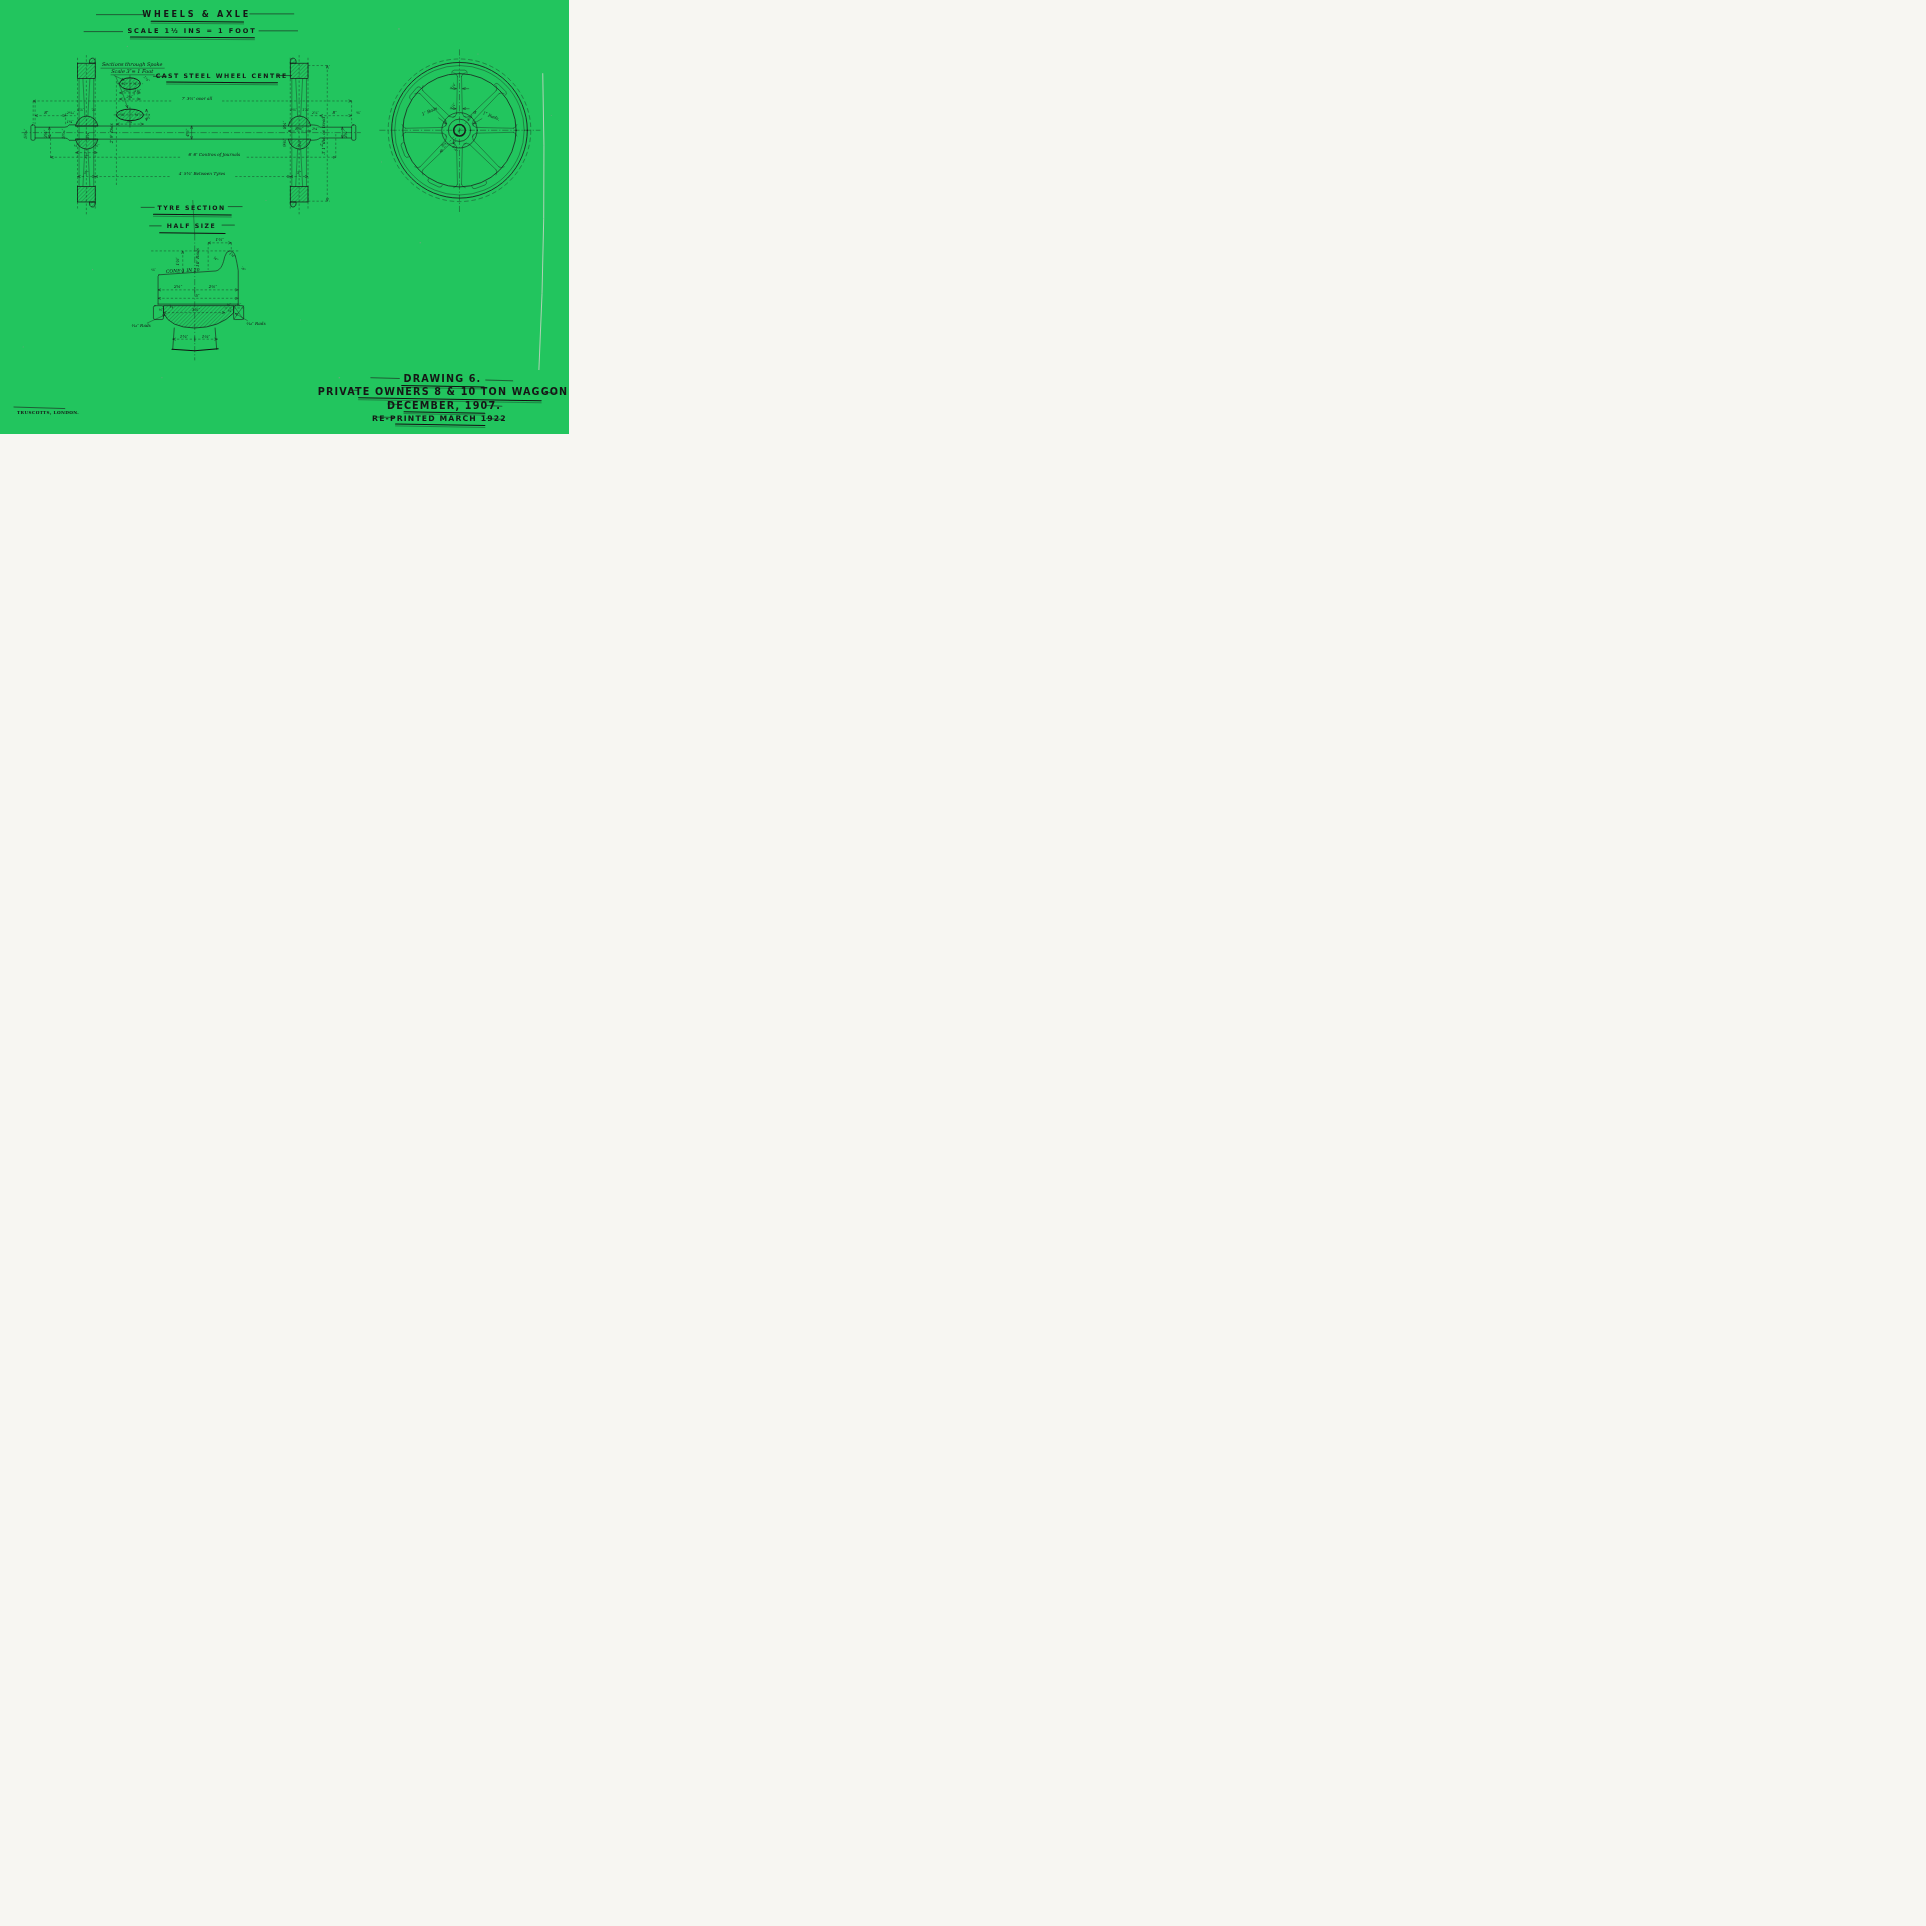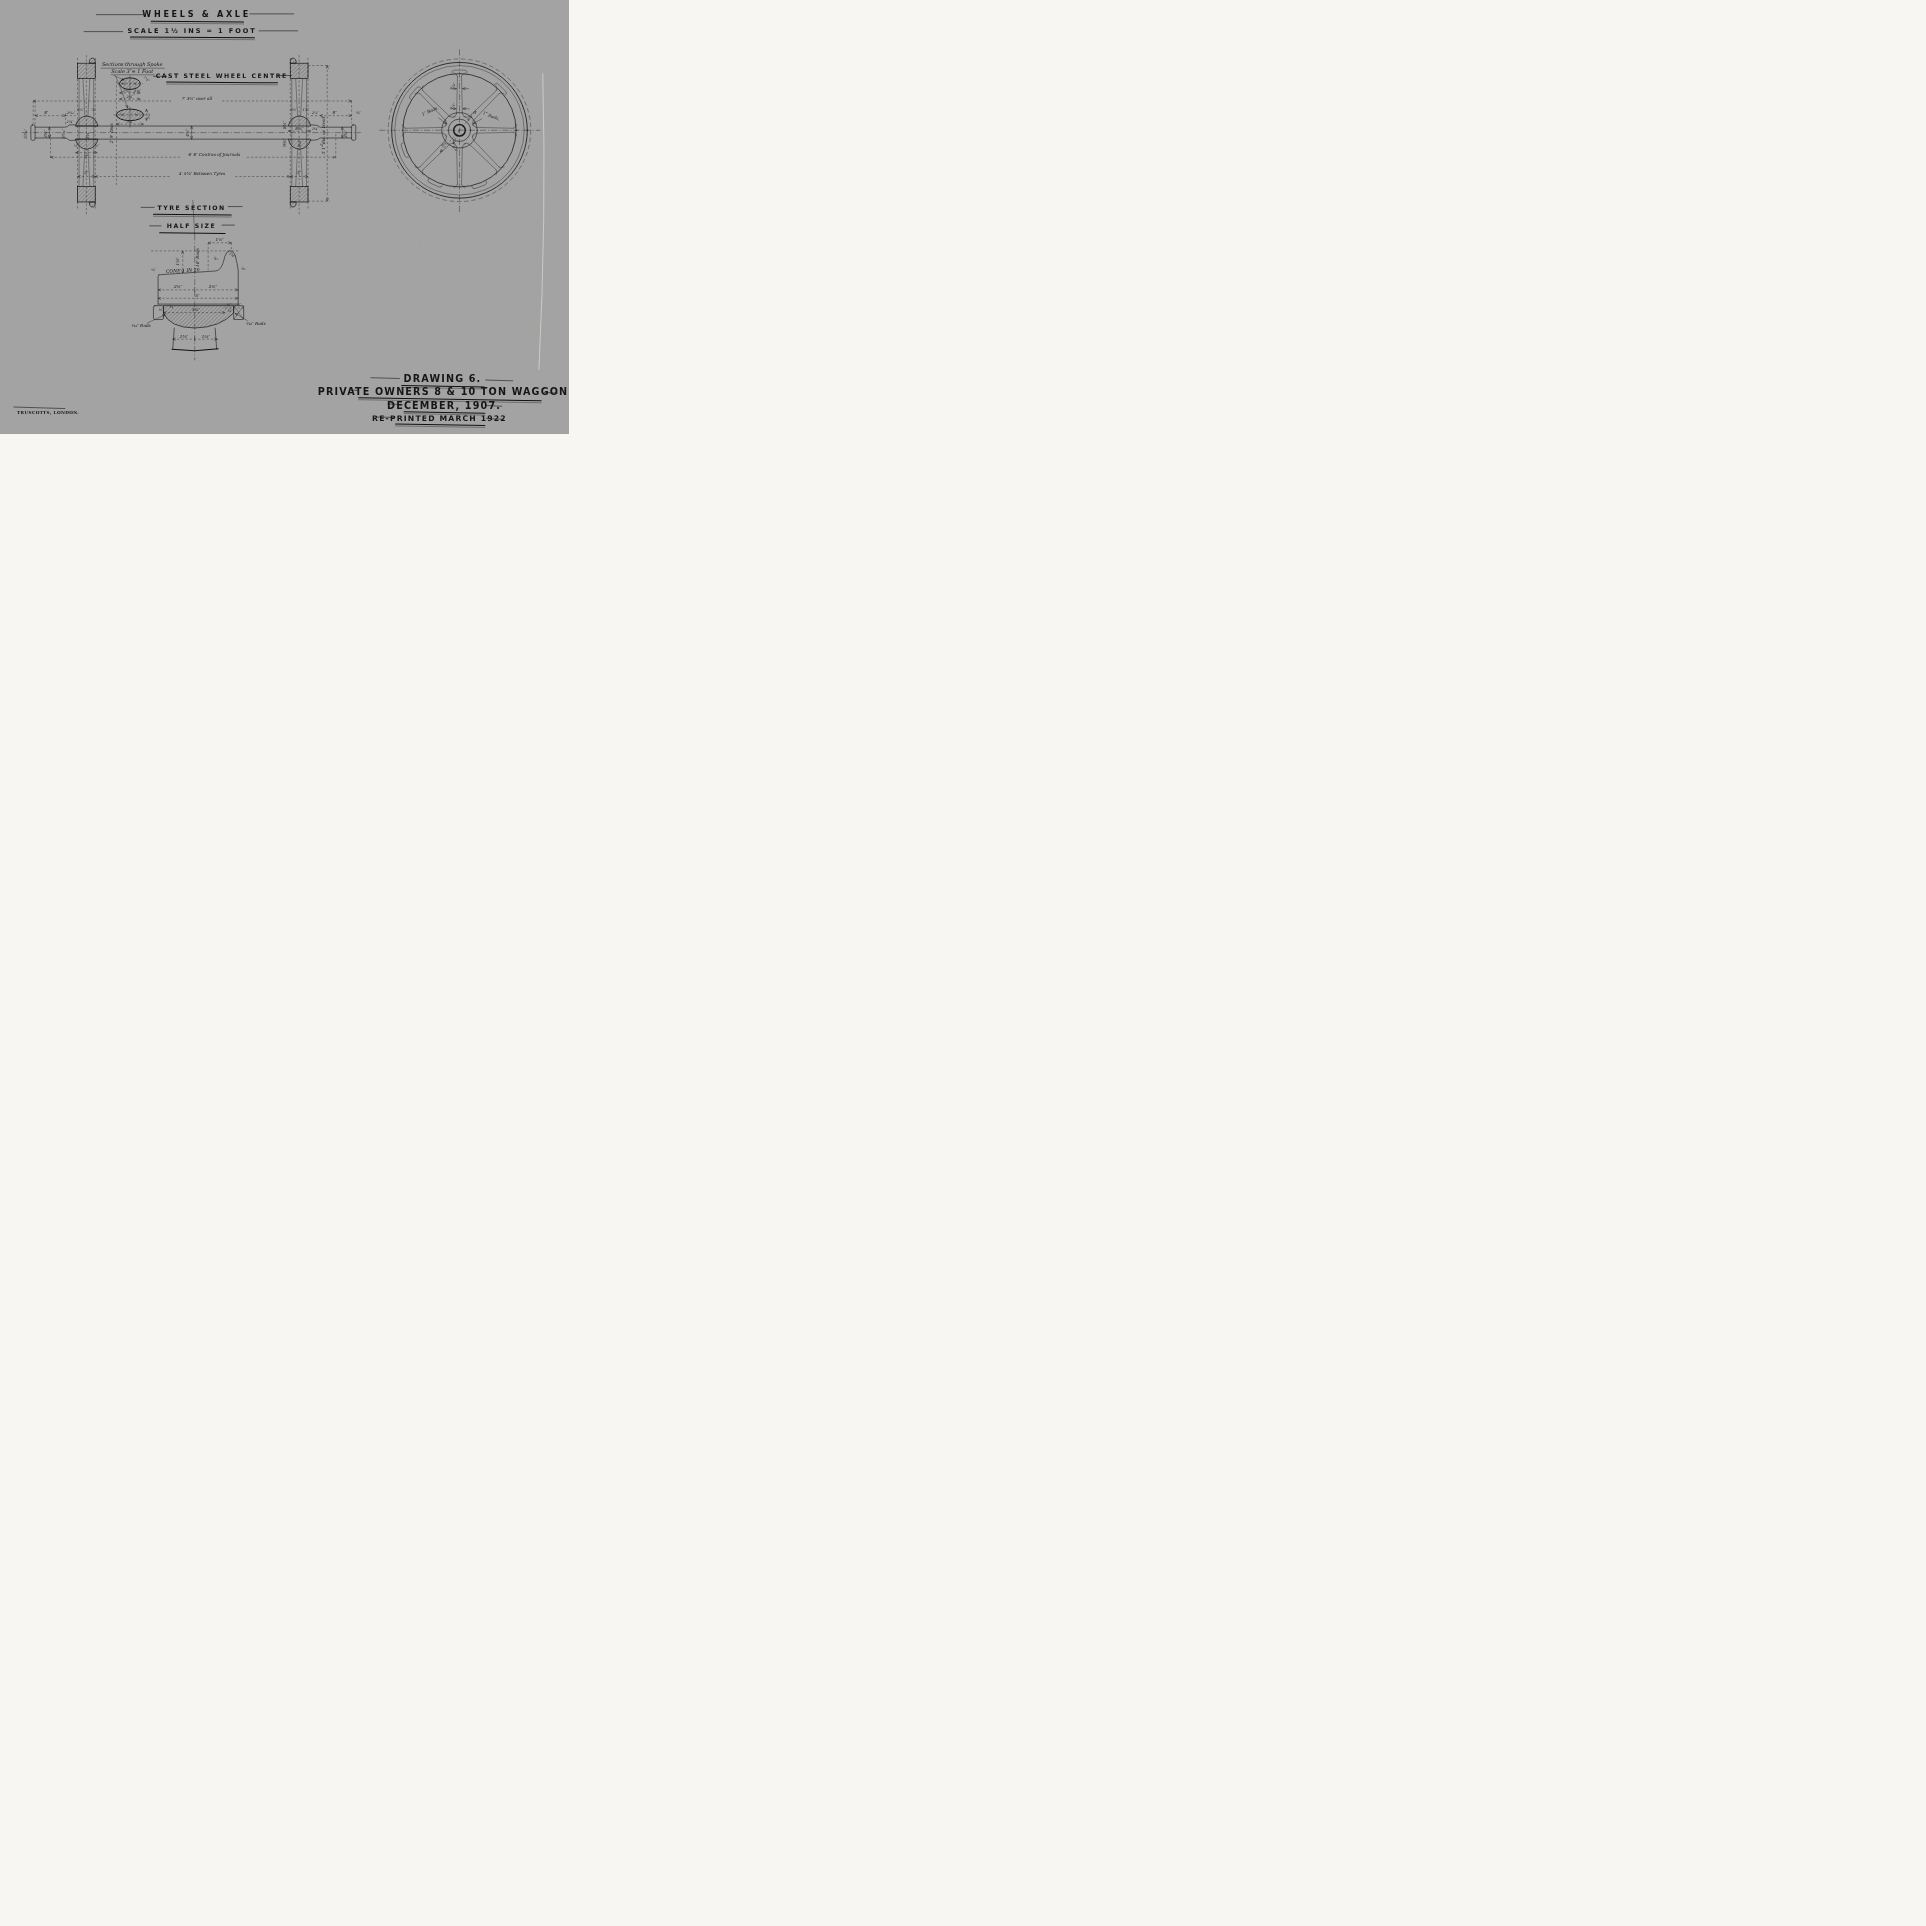--- a/index.html
+++ b/index.html
@@ -1,16 +1,16 @@
 <!DOCTYPE html>
 <html style="font-size:6.2px"><head>
 <meta charset="utf-8">
 <style>
   html,body{margin:0;padding:0;background:#f7f6f2;}
-  .sheet{position:relative;width:569px;height:434px;background:#a3a3a3;overflow:hidden;
+  .sheet{position:relative;width:569px;height:434px;background:#22c55e;overflow:hidden;
          font-family:"DejaVu Serif", serif;text-align:center;}
   svg{display:block}
   
   .ink{stroke:#1b1b1b;fill:none;stroke-width:1.6;stroke-linecap:round;}
   .thin{stroke:#1b1b1b;fill:none;stroke-width:1;stroke-linecap:round;}
   .bold{stroke:#111;fill:none;stroke-width:2.6;stroke-linecap:round;}
   .cl{stroke:#1b1b1b;fill:none;stroke-width:1;stroke-dasharray:16 5 3 5;}
   .dsh{stroke:#1b1b1b;fill:none;stroke-width:1;stroke-dasharray:6 5;}
   .hatched{fill:url(#hat);stroke:#161616;stroke-width:1.8;}
   .crease{stroke:#d8d5cd;fill:none;stroke-width:2;}

